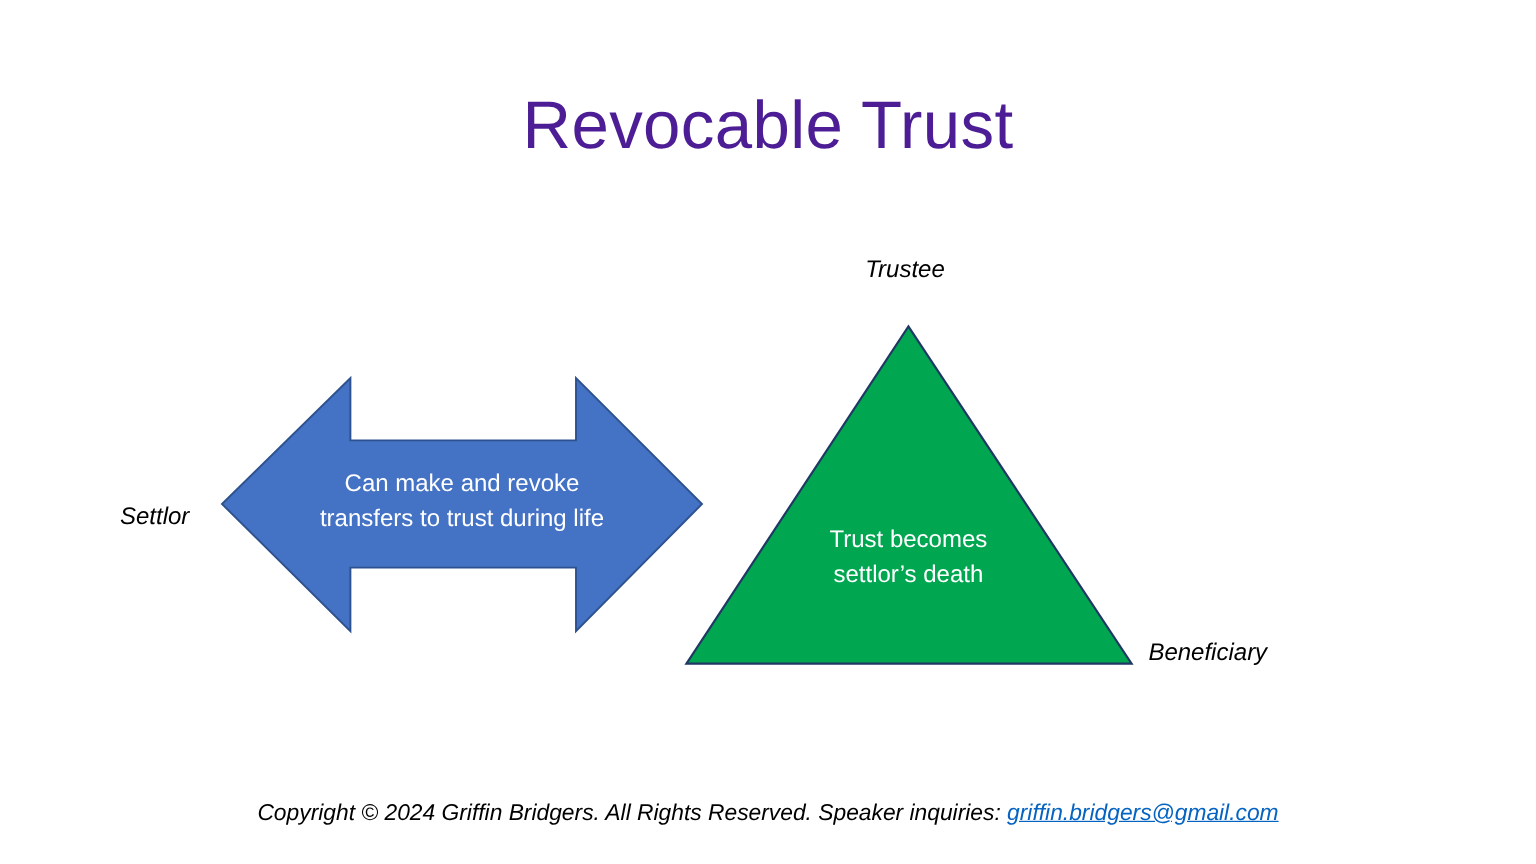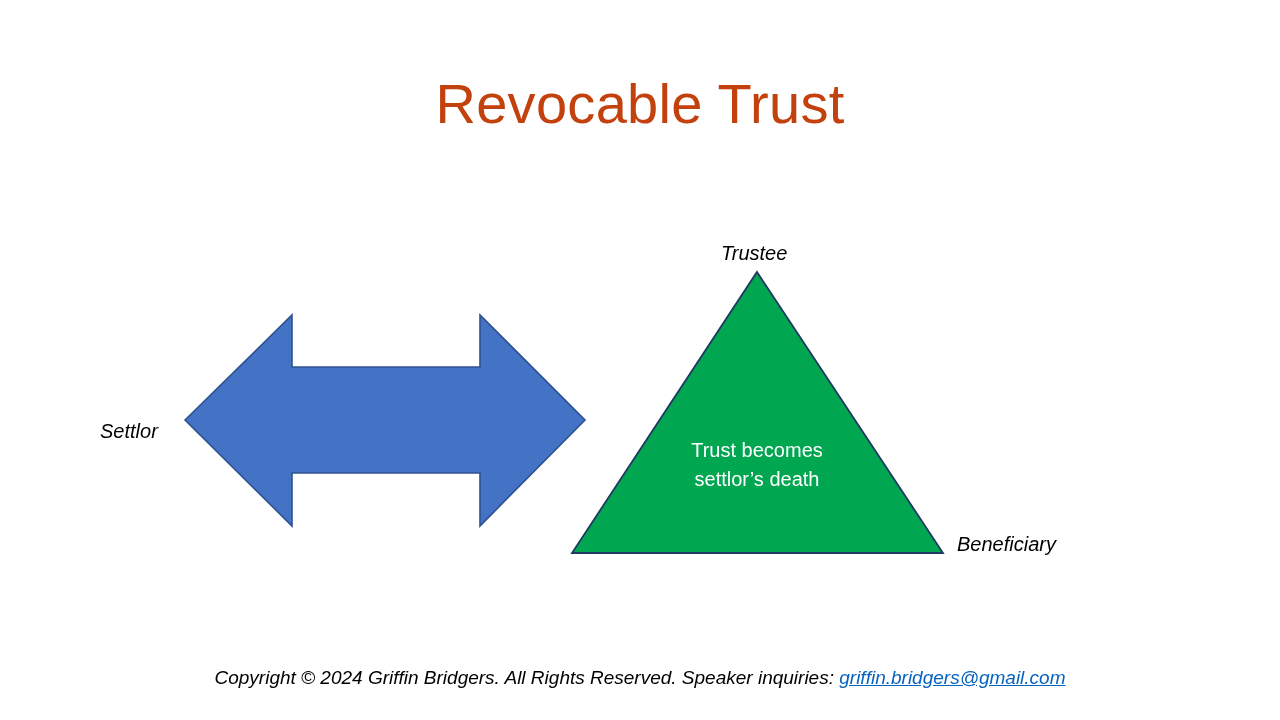--- a/index.html
+++ b/index.html
@@ -24,21 +24,21 @@
   #slide-title {
     position: absolute;
     left: 0;
     top: 68px;
     width: 1280px;
     text-align: center;
     font-size: 56px;
     font-weight: 400;
     line-height: 72px;
     letter-spacing: 0.3px;
-    color: #c2410c;
+    color: #4c1d95;
     white-space: nowrap;
   }
 
   
   #shapes {
     position: absolute;
     left: 0;
     top: 0;
     width: 1280px;
     height: 720px;
@@ -70,21 +70,21 @@
   
   .role-label {
     position: absolute;
     font-style: italic;
     font-size: 20px;
     line-height: 26px;
     color: #000000;
     white-space: nowrap;
   }
   #label-settlor  { left: 100px; top: 418px; }
-  #label-trustee  { left: 721px; top: 212px; margin-top: 28px; }
+  #label-trustee  { left: 721px; top: 212px; }
   #label-beneficiary { left: 957px; top: 531px; }
 
   
   #footer {
     position: absolute;
     left: 0;
     top: 665px;
     width: 1280px;
     text-align: center;
     font-style: italic;
@@ -108,20 +108,22 @@
   <div id="slide-title">Revocable Trust</div>
 
   <svg id="shapes" viewBox="0 0 1280 720">
 
     <polygon points="185,420 292,315 292,367 480,367 480,315 585,420 480,526 480,473 292,473 292,526" fill="#4472C4" stroke="#2E528F" stroke-width="1.6" stroke-linejoin="miter"></polygon>
 
     <polygon points="757,272 943,553 572,553" fill="#00A650" stroke="#1F3864" stroke-width="1.8" stroke-linejoin="miter"></polygon>
   </svg>
 
   <div id="arrow-text" class="shape-text">
+    <div>Can make and revoke</div>
+    <div>transfers to trust during life</div>
   </div>
 
   <div id="triangle-text" class="shape-text">
     <div>Trust becomes</div>
     <div>settlor’s death</div>
   </div>
 
   <div id="label-settlor" class="role-label">Settlor</div>
   <div id="label-trustee" class="role-label">Trustee</div>
   <div id="label-beneficiary" class="role-label">Beneficiary</div>

